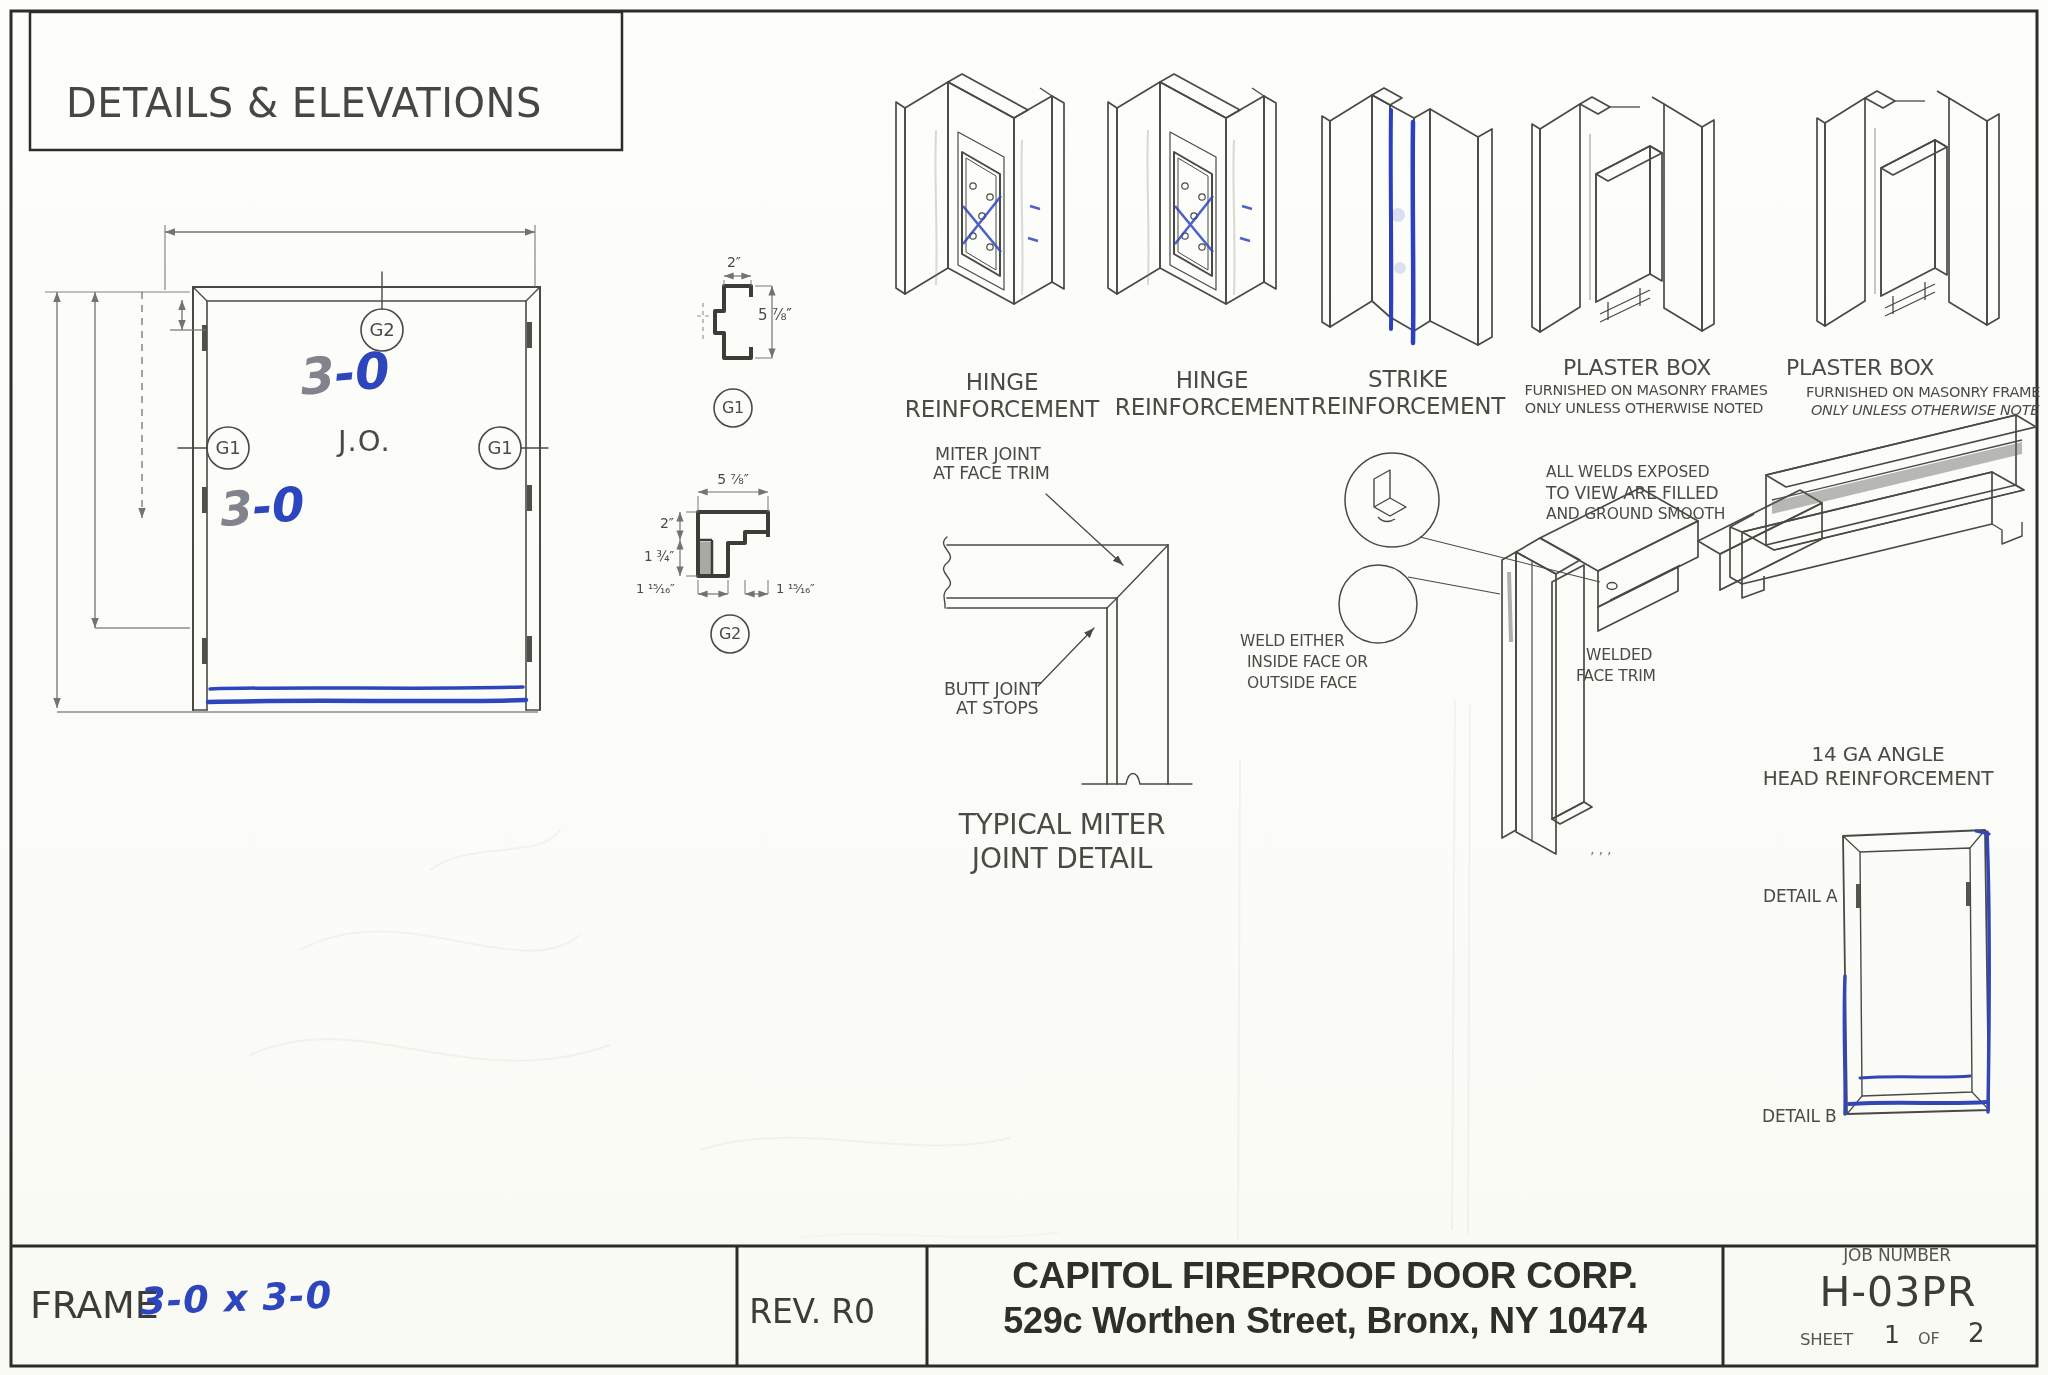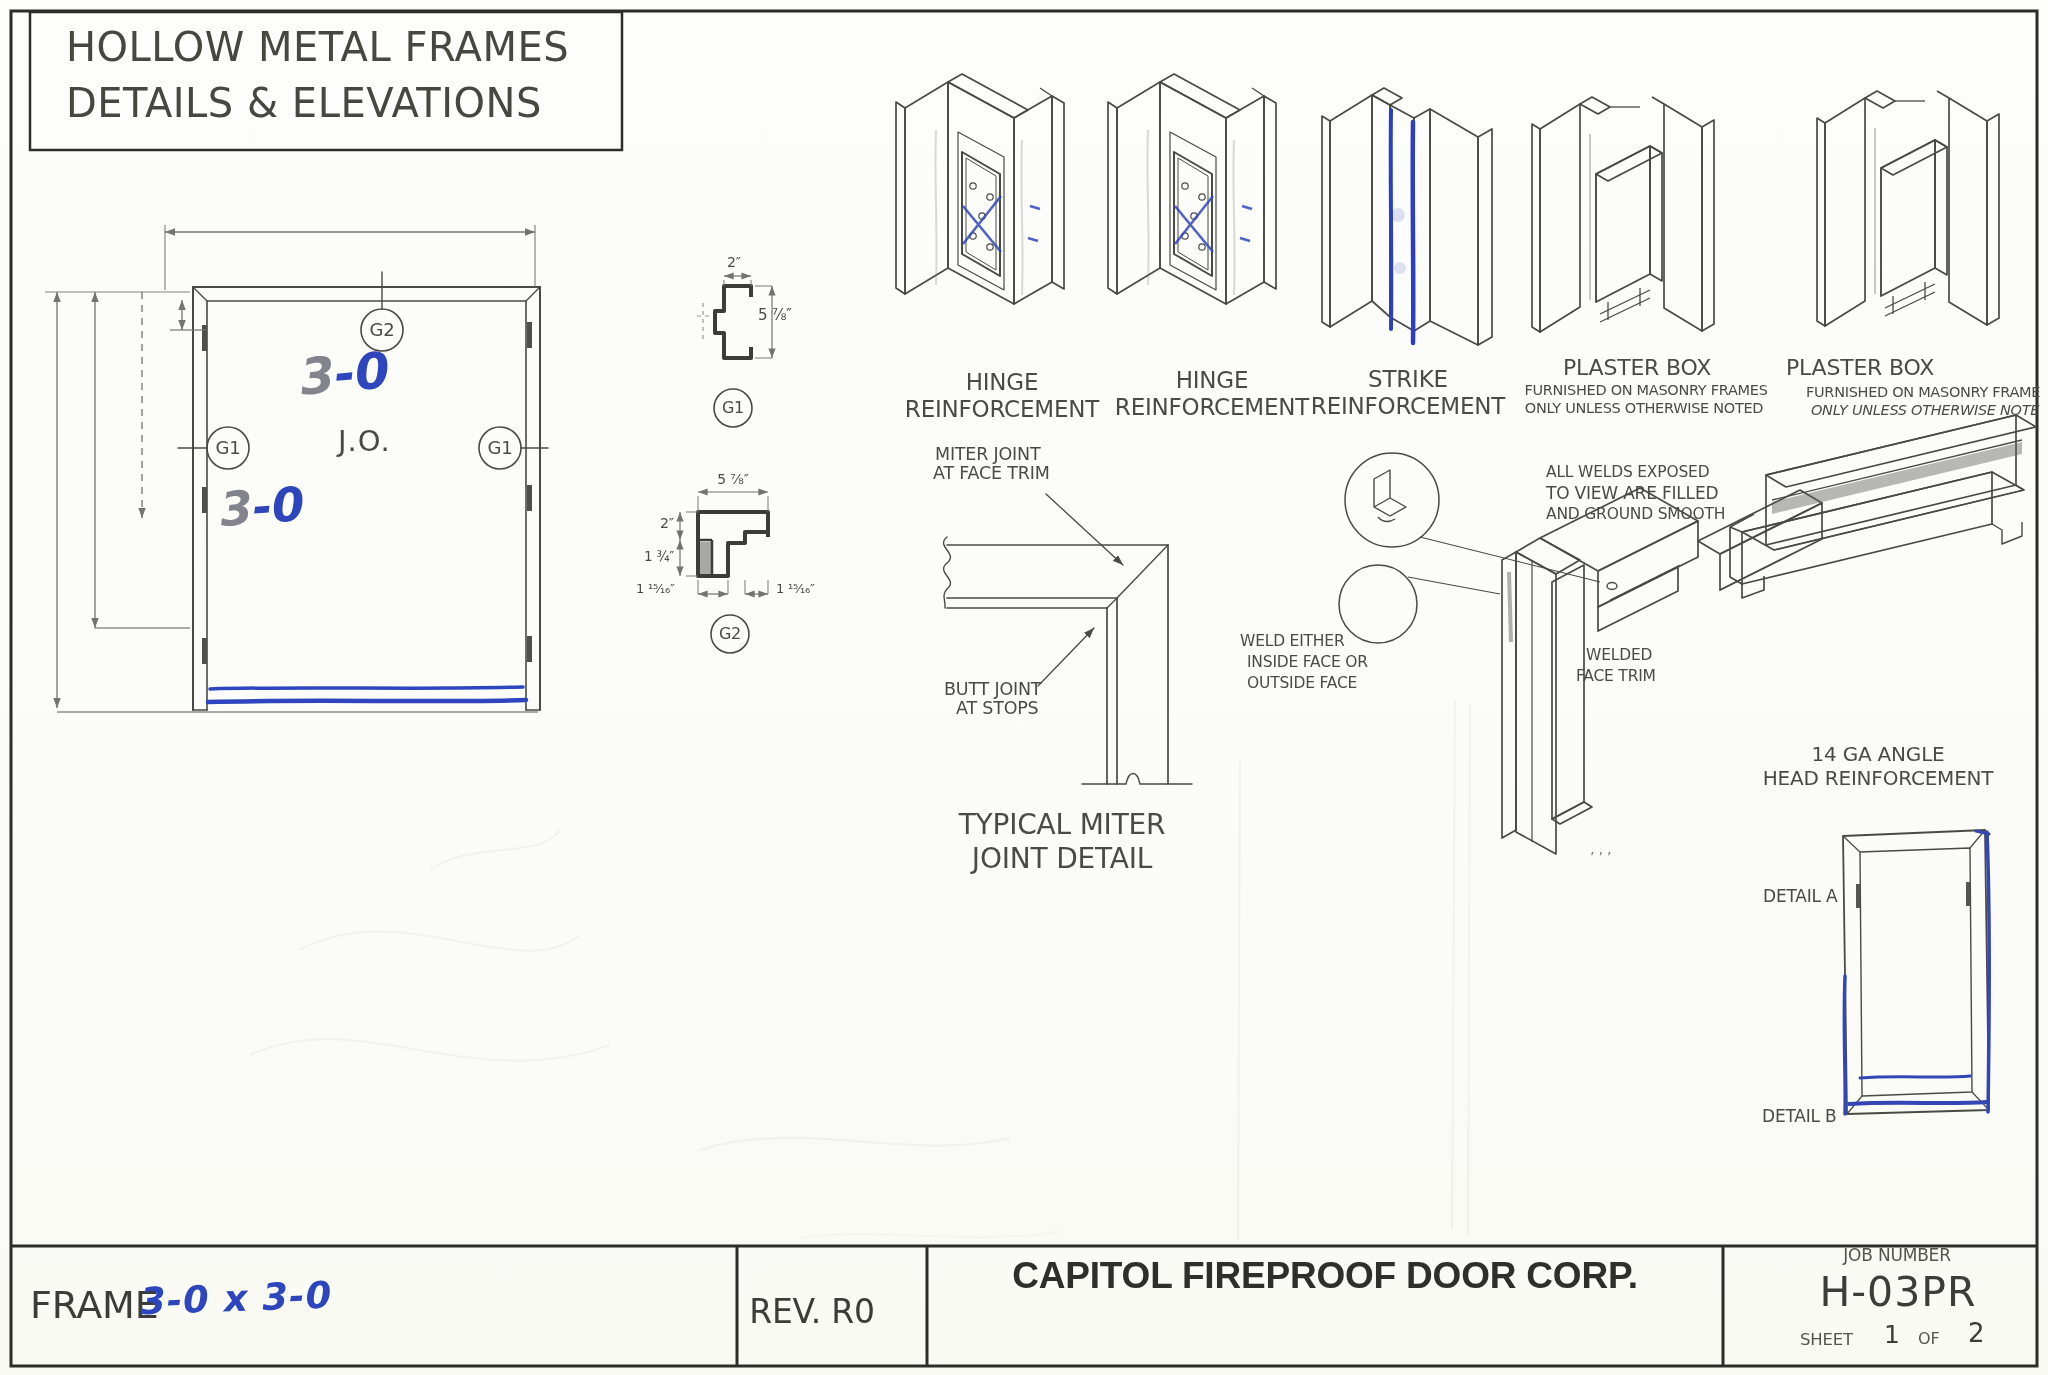--- a/index.html
+++ b/index.html
@@ -242,21 +242,20 @@
     <g stroke="#3445b5" stroke-linecap="round">
       <path d="M1987,832 C1991,930 1989,1030 1988,1112" stroke-width="3.5"></path>
       <path d="M1845,976 C1843,1030 1846,1078 1845,1114" stroke-width="3.5"></path>
       <path d="M1860,1078 C1900,1075 1945,1079 1970,1076" stroke-width="3"></path>
       <path d="M1849,1104 C1900,1101 1950,1105 1987,1102" stroke-width="4"></path>
       <path d="M1976,831 L1989,834" stroke-width="3"></path>
     </g>
   </g>
 </svg>
 
-  <div class="lbl big" style="left:66px;top:26px;">HOLLOW METAL FRAMES</div>
   <div class="lbl big" style="left:66px;top:82px;">DETAILS &amp; ELEVATIONS</div>
 
   <div class="lbl circ" style="left:382px;top:330px;font-size:18px;">G2</div>
   <div class="lbl circ" style="left:228px;top:448px;font-size:18px;">G1</div>
   <div class="lbl circ" style="left:500px;top:448px;font-size:18px;">G1</div>
   <div class="lbl" style="left:338px;top:426px;font-size:29px;letter-spacing:1px;">J.O.</div>
   <div class="lbl hw" style="left:300px;top:348px;font-size:50px;transform:rotate(-5deg);">
     <span class="pencil">3</span><span class="pen">-0</span>
   </div>
   <div class="lbl hw" style="left:220px;top:482px;font-size:47px;transform:rotate(-4deg);">
@@ -306,20 +305,21 @@
   <div class="lbl ctr" style="left:1878px;top:744px;font-size:20px;">14 GA ANGLE</div>
   <div class="lbl ctr" style="left:1878px;top:768px;font-size:20px;">HEAD REINFORCEMENT</div>
 
   <div class="lbl" style="left:1763px;top:888px;font-size:17px;">DETAIL A</div>
   <div class="lbl" style="left:1762px;top:1108px;font-size:17px;">DETAIL B</div>
 
   <div class="lbl tb" style="left:30px;top:1286px;font-size:38px;">FRAME</div>
   <div class="lbl pen hw" style="left:140px;top:1280px;font-size:37px;transform:rotate(-2deg);letter-spacing:1px;">3-0 x 3-0</div>
   <div class="lbl ctr tb" style="left:812px;top:1295px;font-size:33px;">REV. R0</div>
   <div class="lbl ctr bold" style="left:1325px;top:1257px;font-size:37px;">CAPITOL FIREPROOF DOOR CORP.</div>
+  <div class="lbl ctr bold" style="left:1325px;top:1302px;font-size:36px;">529c Worthen Street, Bronx, NY 10474</div>
   <div class="lbl ctr" style="left:1897px;top:1247px;font-size:17px;color:#55554f;">JOB NUMBER</div>
   <div class="lbl ctr tb" style="left:1898px;top:1271px;font-size:41px;letter-spacing:1px;">H-03PR</div>
   <div class="lbl" style="left:1800px;top:1331px;font-size:16.5px;color:#55554f;">SHEET</div>
   <div class="lbl tb" style="left:1884px;top:1322px;font-size:25px;">1</div>
   <div class="lbl" style="left:1918px;top:1331px;font-size:16px;color:#55554f;">OF</div>
   <div class="lbl tb" style="left:1968px;top:1320px;font-size:26px;">2</div>
 
 </div>
 
 </body></html>

